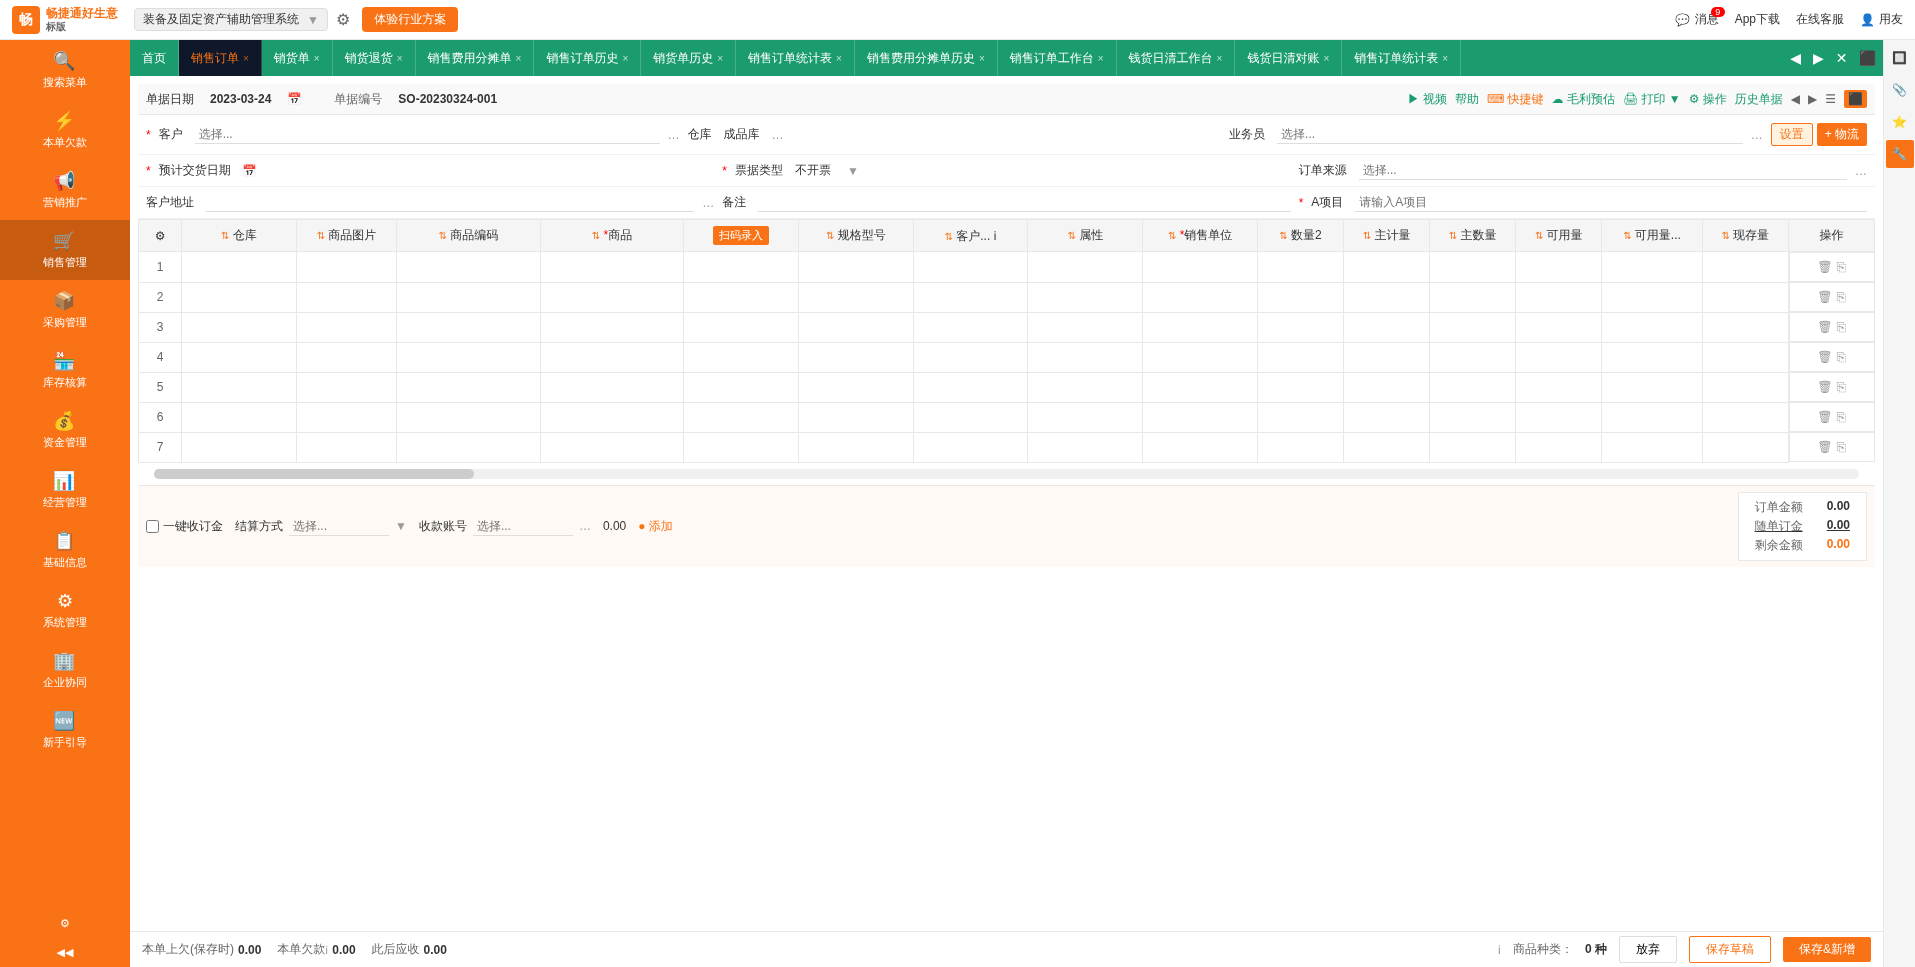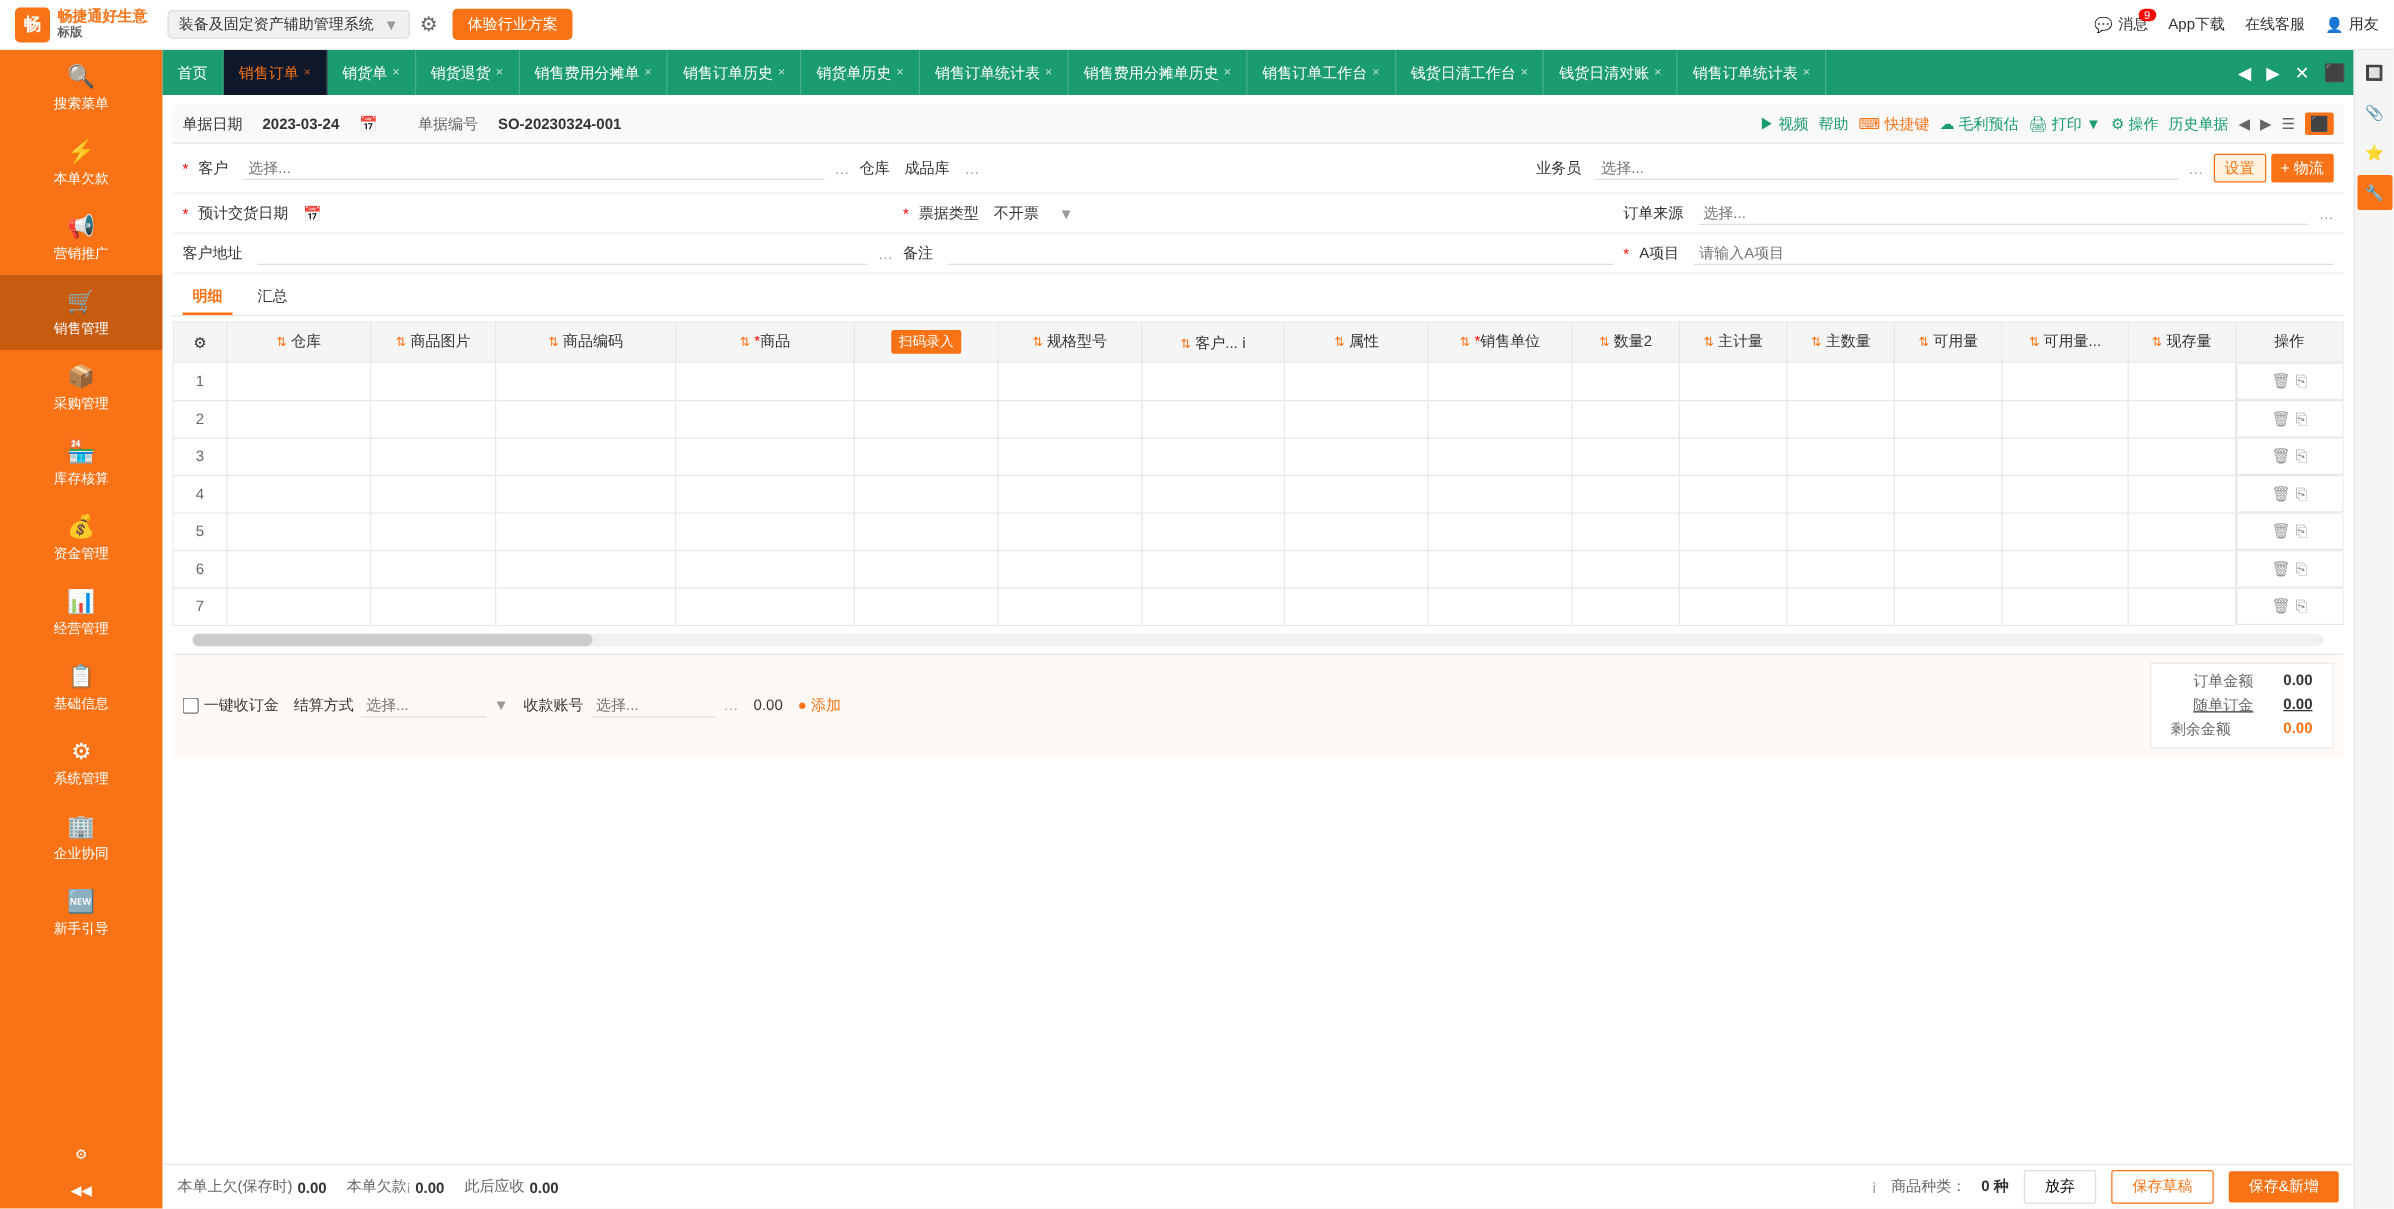--- a/index.html
+++ b/index.html
@@ -340,24 +340,20 @@
             <input type="text" class="form-input" style="flex: 1 1 0%; border-top: none; border-right: none; border-left: none; border-image: initial; border-bottom: 1px solid rgb(221, 221, 221); outline: none; font-size: 12px; padding: 2px 4px; background: transparent;">
           </div>
           <div class="form-field" style="flex:1;">
             <span style="color:red;">*</span>
             <span style="margin-right:4px;">A项目</span>
             <input type="text" class="form-input" placeholder="请输入A项目" style="flex: 1 1 0%; border-top: none; border-right: none; border-left: none; border-image: initial; border-bottom: 1px solid rgb(221, 221, 221); outline: none; font-size: 12px; color: rgb(187, 187, 187); padding: 2px 4px; background: transparent;">
           </div>
         </div>
 
 
-        <div class="detail-tabs">
-          <div class="detail-tab active">明细</div>
-          <div class="detail-tab">汇总</div>
-        </div>
 
         <div class="table-scroll">
           <table class="data-table">
             <thead>
               <tr>
                 <th style="width:30px;">⚙</th>
                 <th style="width:80px;"><span class="th-sort">⇅</span> 仓库</th>
                 <th style="width:70px;"><span class="th-sort">⇅</span> 商品图片</th>
                 <th style="width:100px;"><span class="th-sort">⇅</span> 商品编码</th>
                 <th style="width:100px;"><span class="th-sort">⇅</span> <span style="color:red;">*</span>商品</th>
@@ -561,21 +557,21 @@
 
           <div style="margin-left:auto;display:flex;flex-direction:column;align-items:flex-end;background:#fff;border:1px solid #e8e8e8;padding:6px 16px;font-size:12px;gap:2px;">
             <div style="display:flex;gap:24px;">
               <span style="color:#666;">订单金额</span>
               <span style="font-weight:bold;">0.00</span>
             </div>
             <div style="display:flex;gap:24px;text-decoration:underline;">
               <span style="color:#666;">随单订金</span>
               <span style="font-weight:bold;">0.00</span>
             </div>
-            <div style="display:flex;gap:42px;">
+            <div style="display:flex;gap:24px;">
               <span style="color:#666;">剩余金额</span>
               <span style="font-weight:bold;color:#f97316;">0.00</span>
             </div>
           </div>
         </div>
       </div>
 
       <div class="status-bar">
         <span style="color:#666;">本单上欠(保存时)</span>
         <span style="margin-left:4px;font-weight:bold;margin-right:16px;">0.00</span>

